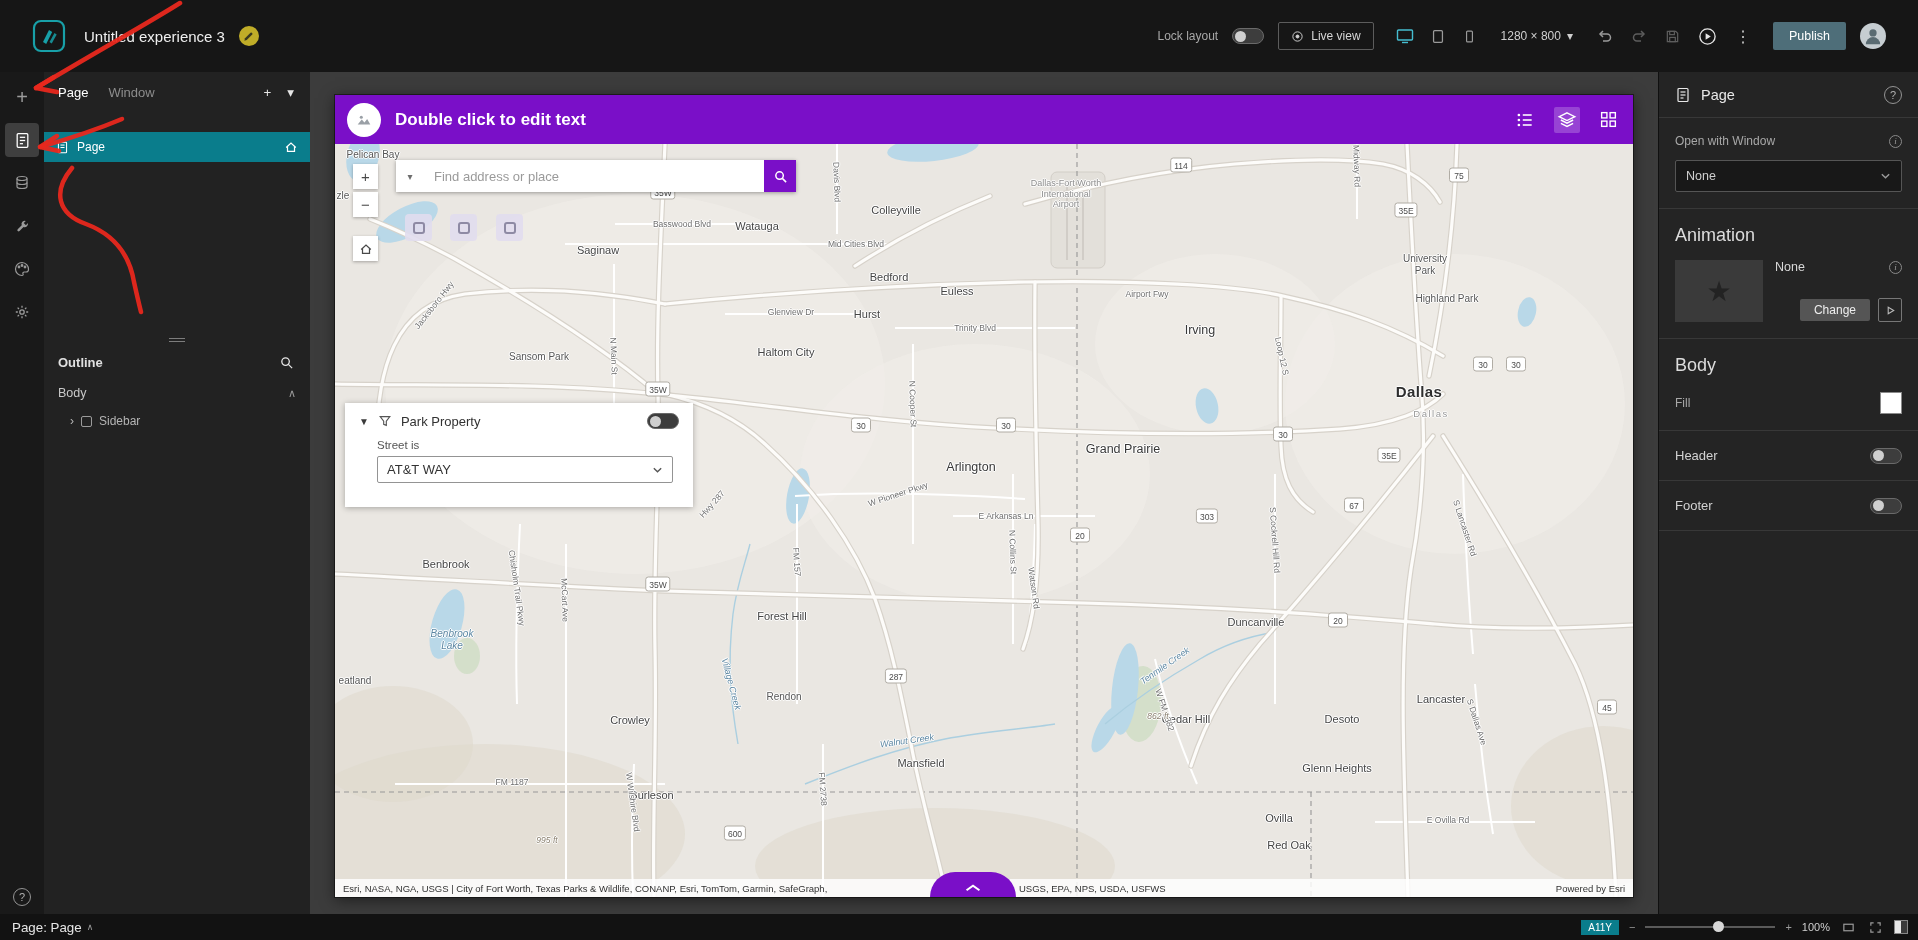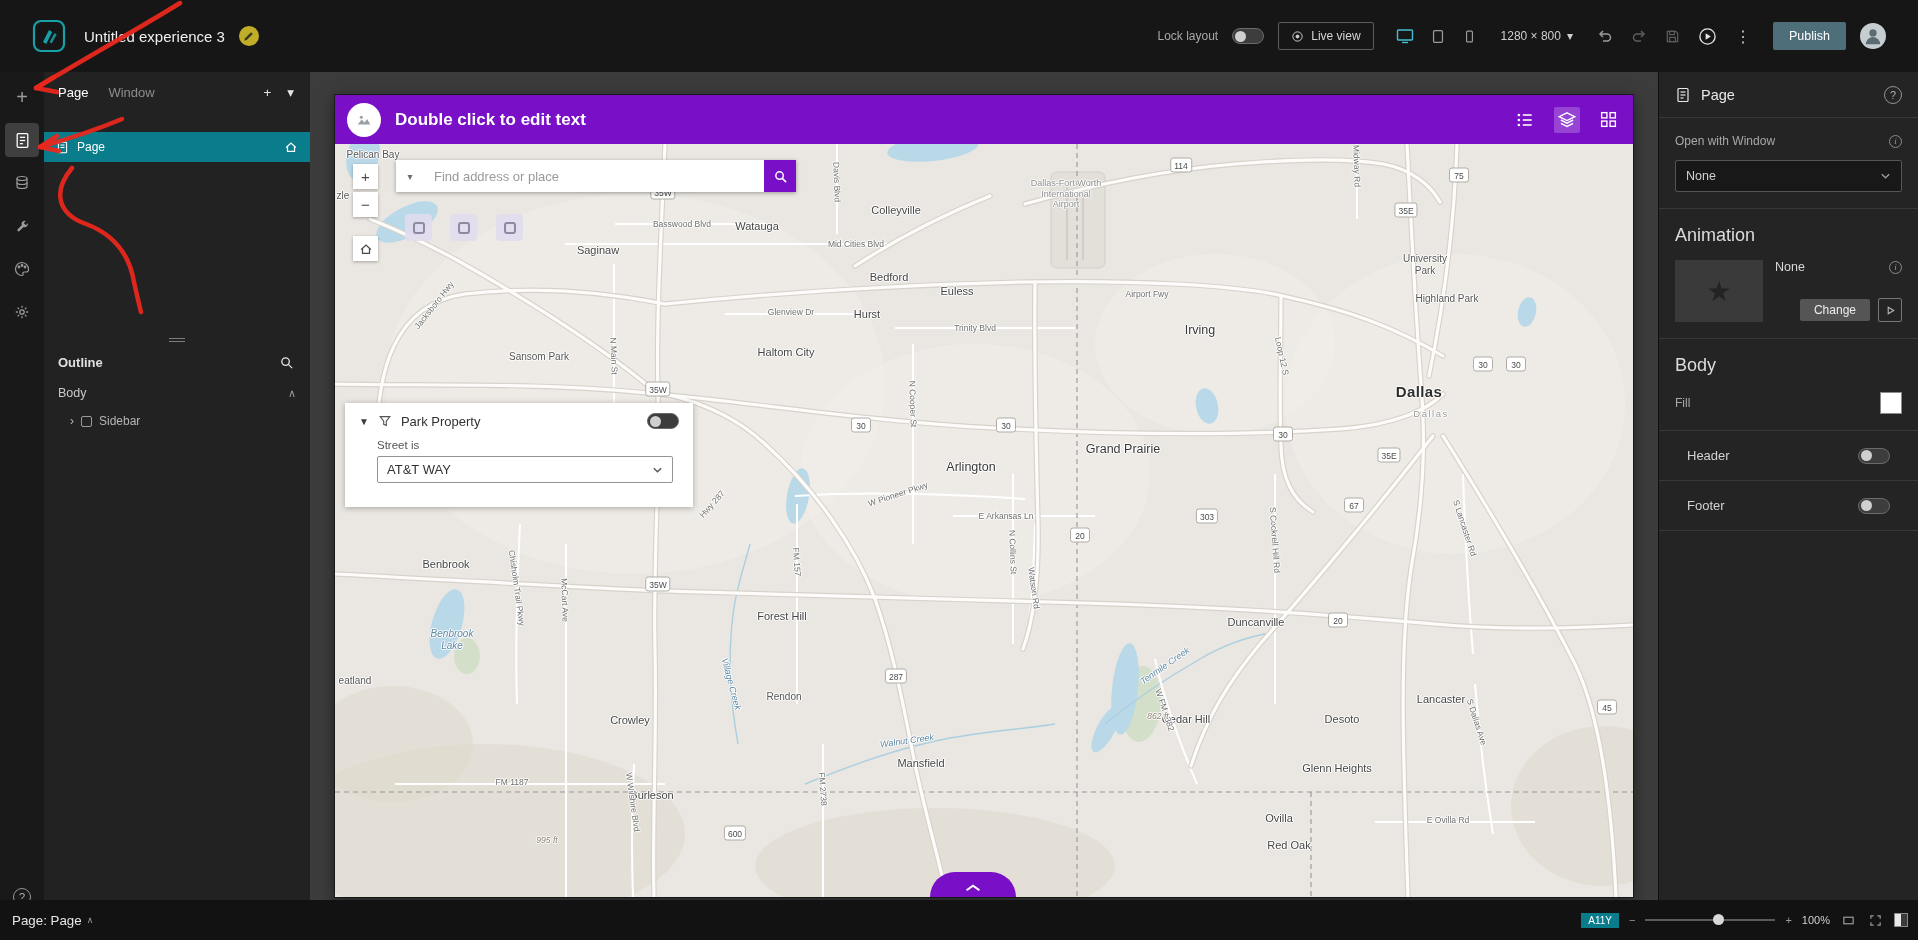--- a/index.html
+++ b/index.html
@@ -126,27 +126,27 @@
   .rp-h{font-size:18px;color:#dcdcdc}
   .anim-row{display:flex;gap:12px;margin-top:14px}
   .anim-box{width:88px;height:62px;background:#3a3a3a;display:flex;align-items:center;justify-content:center;color:#232323;font-size:28px}
   .anim-right{flex:1;display:flex;flex-direction:column}
   .anim-top{display:flex;align-items:center;font-size:12.5px;color:#d8d8d8}
   .anim-bottom{margin-top:auto;display:flex;align-items:center;justify-content:flex-end;gap:8px}
   .change-btn{background:#555;color:#eee;border:none;border-radius:2px;font-size:12px;padding:4px 14px;cursor:pointer}
   .play-sq{width:24px;height:24px;border:1px solid #777;border-radius:2px;background:none;color:#b9b9b9;display:flex;align-items:center;justify-content:center;cursor:pointer}
   .fill-row{display:flex;align-items:center;margin-top:16px;font-size:12px;color:#a8a8a8}
   .swatch{width:22px;height:22px;background:#fff;border:1px solid #8a8a8a;margin-left:auto;cursor:pointer}
-  .rp-toggle-row{display:flex;align-items:center;height:50px;padding:0 28px;border-bottom:1px solid #383838;font-size:13px;color:#d2d2d2}
+  .rp-toggle-row{display:flex;align-items:center;height:50px;padding:0 16px;border-bottom:1px solid #383838;font-size:13px;color:#d2d2d2}
   .rp-toggle-row .toggle{margin-left:auto}
   .info{width:13px;height:13px;border:1px solid #8a8a8a;border-radius:50%;color:#9a9a9a;font-size:9px;font-style:italic;font-family:"Liberation Serif",serif;display:flex;align-items:center;justify-content:center;margin-left:auto}
   .help-circle.rp{margin-left:auto}
 
   
-  .statusbar{position:absolute;left:0;right:0;bottom:0;height:40px;background:#121212;display:flex;align-items:center;padding:0 10px;gap:10px;z-index:6;font-size:11px;color:#c2c2c2}
+  .statusbar{position:absolute;left:0;right:0;bottom:0;height:26px;background:#121212;display:flex;align-items:center;padding:0 10px;gap:10px;z-index:6;font-size:11px;color:#c2c2c2}
   .sb-breadcrumb{display:flex;align-items:center;gap:5px;cursor:pointer}
   .sb-right{margin-left:auto;display:flex;align-items:center;gap:10px}
   .a11y-badge{background:var(--accent-teal);color:#fff;font-size:10px;padding:2px 7px;cursor:pointer;border:none}
   .slider{width:130px;height:2px;background:#5a5a5a;position:relative;cursor:pointer}
   .slider-knob{position:absolute;left:52%;top:-5px;width:11px;height:11px;border-radius:50%;background:#d8d8d8}
   .sb-zoom{color:#cfcfcf}
   .contrast-icon{width:14px;height:14px;border:1px solid #888;background:linear-gradient(90deg,#e8e8e8 50%,#3a3a3a 50%);cursor:pointer}
 
   
   .annotations{position:absolute;inset:0;z-index:50;pointer-events:none}
@@ -615,20 +615,25 @@
         </div>
         <span class="pw-field-label">Street is</span>
         <div class="pw-select">
           <span>AT&amp;T WAY</span>
           <svg viewBox="0 0 12 8" width="11" height="8" fill="none" stroke="#555" stroke-width="1.5">
               <path d="M2 2l4 4 4-4"></path>
             </svg>
         </div>
       </div>
 
+      <div class="attribution">
+        <span class="attr-left">Esri, NASA, NGA, USGS | City of Fort Worth, Texas Parks &amp; Wildlife, CONANP, Esri, TomTom, Garmin, SafeGraph,</span>
+        <span class="attr-right">USGS, EPA, NPS, USDA, USFWS</span>
+        <span class="attr-powered">Powered by Esri</span>
+      </div>
 
       <button class="sheet-pill">
         <svg viewBox="0 0 24 12" width="22" height="11" fill="none" stroke="#fff" stroke-width="2.2">
             <path d="M5 9l7-5 7 5"></path>
           </svg>
       </button>
     </div>
   </div>
 </main>
 

